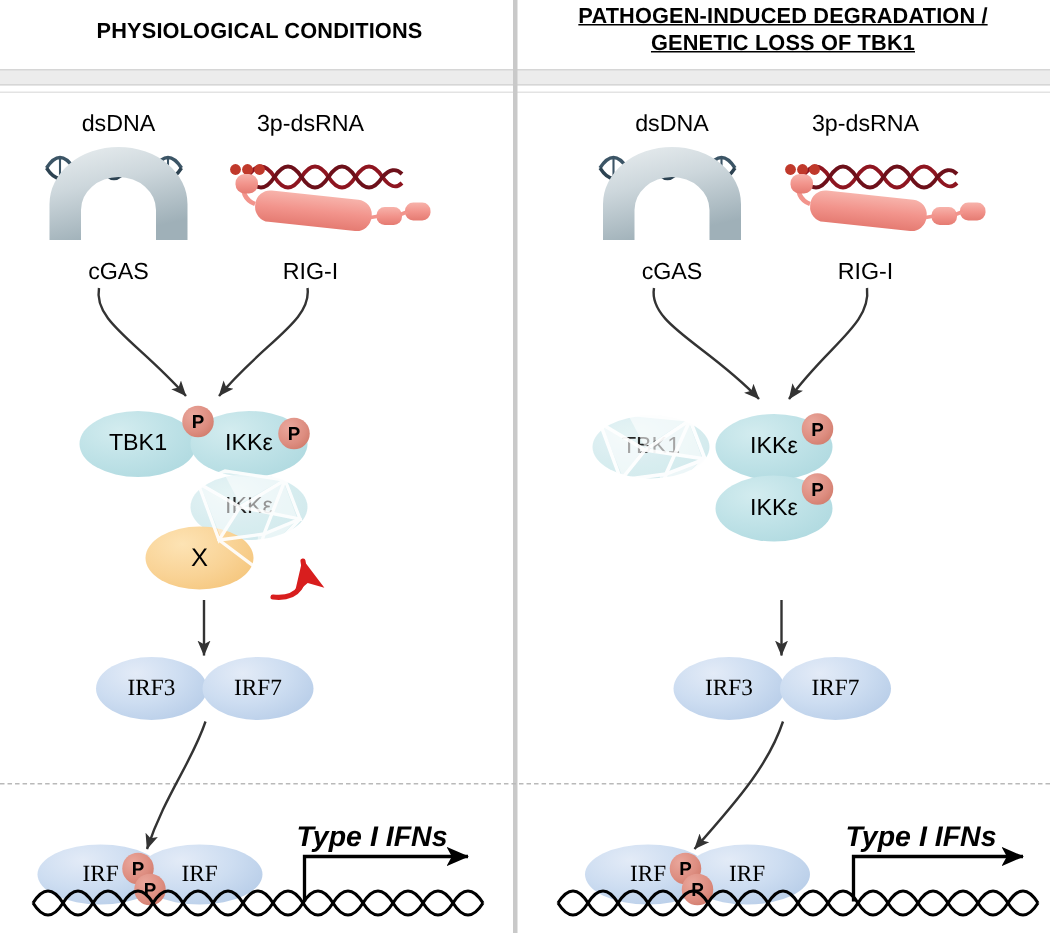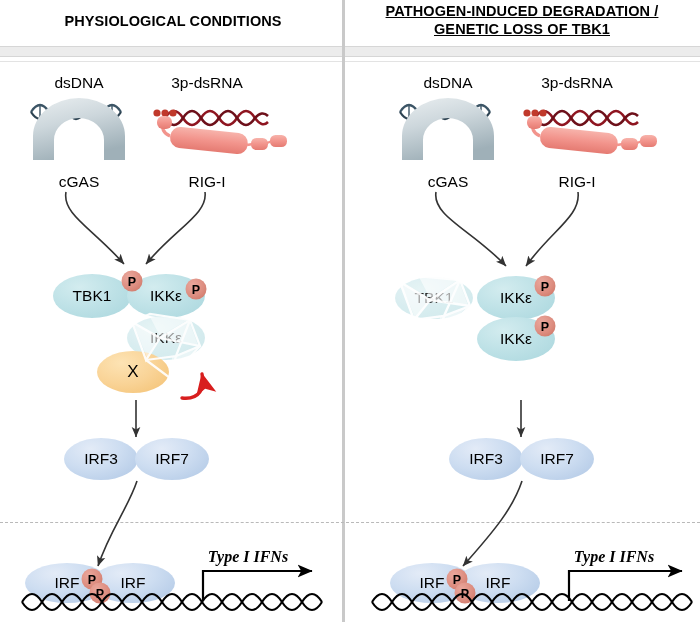--- a/index.html
+++ b/index.html
@@ -17,31 +17,31 @@
 
   
   .panel-title{position:absolute;text-align:center;font-weight:bold;
                font-size:14.5px;letter-spacing:.1px;line-height:18px;color:#000;}
   #title-left{left:8px;top:12px;width:330px;}
   #title-right{left:352px;top:2px;width:340px;text-decoration:underline;}
 
   
   .lbl{position:absolute;font-size:15.5px;color:#000;white-space:nowrap;}
   .lbl.c{transform:translateX(-50%);}
-  .gene-label{position:absolute;font-size:16px;font-style:italic;font-weight:bold;
-              white-space:nowrap;transform:translateX(-50%);font-family:Liberation Serif, serif;}
+  .gene-label{position:absolute;font-size:19px;font-style:italic;font-weight:bold;
+              white-space:nowrap;transform:translateX(-50%);}
 
   
   .node{position:absolute;display:flex;align-items:center;justify-content:center;
         border-radius:50%;font-size:15.5px;color:#000;white-space:nowrap;
         transform:translate(-50%,-50%);}
   .node.kinase{background:radial-gradient(ellipse at 34% 30%,#d3ecef 0%,#bfe2e7 45%,#a9d6dd 100%);}
   .node.tank{background:radial-gradient(ellipse at 34% 28%,#eef1f3 0%,#dbe1e5 45%,#bcc5cb 100%);}
   .node.xprot{background:radial-gradient(ellipse at 34% 28%,#fde3b4 0%,#f9d396 50%,#f3c071 100%);}
-  .node.irf{background:radial-gradient(ellipse at 36% 26%,#e3ebf7 0%,#cdddf1 45%,#aec6e4 100%);}
+  .node.irf{background:radial-gradient(ellipse at 36% 26%,#e3ebf7 0%,#cdddf1 45%,#aec6e4 100%);font-family:Liberation Serif, serif;}
   .node.ghost{background:radial-gradient(ellipse at 34% 30%,#e2f2f4 0%,#d3ebee 45%,#c6e4e9 100%);
               opacity:.85;}
 
   
   .phospho{position:absolute;width:21px;height:21px;border-radius:50%;
            background:radial-gradient(circle at 34% 30%,#eaa79c 0%,#dd8d80 55%,#c9705f 100%);
            display:flex;align-items:center;justify-content:center;
            font-size:12.5px;font-weight:bold;color:#000;
            transform:translate(-50%,-50%);}
 

